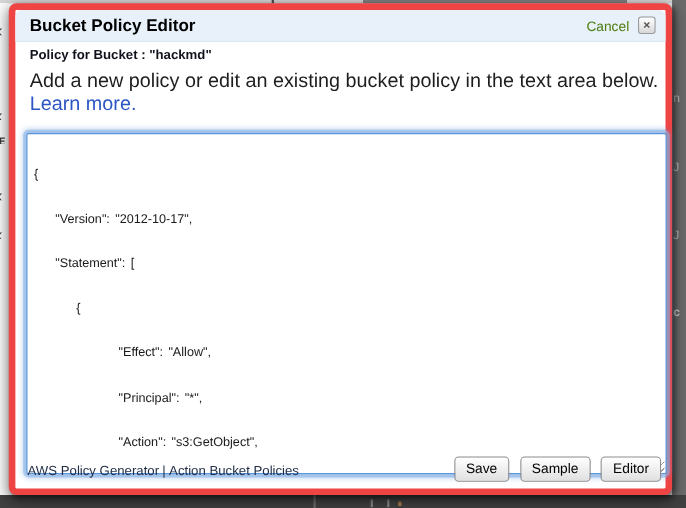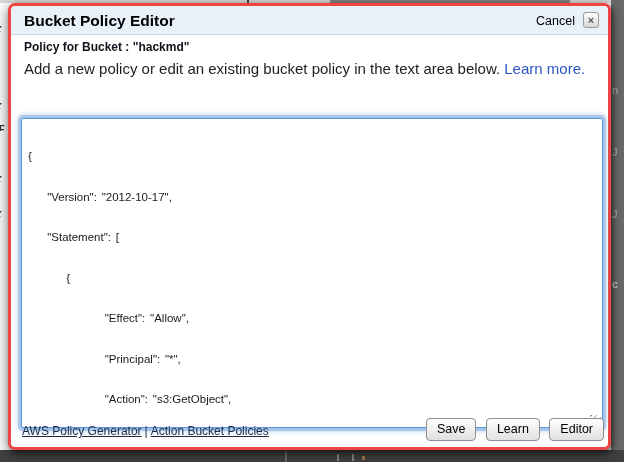--- a/index.html
+++ b/index.html
@@ -28,49 +28,49 @@
   .bottom-strip .dot { position:absolute; left:362px; top:6px; width:3px; height:4px; background:#a97b50; }
 
   .left-strip { position:absolute; left:0; top:3px; width:8px; height:447px; background:#ffffff; }
   .left-strip .clip { position:absolute; left:0; width:7px; height:12px; overflow:hidden; }
   .left-strip .clip span { display:inline-block; margin-left:-5px; font-size:10px; font-weight:bold; color:#3c3c3c; }
   .lf0 { top:17px; } .lf1 { top:94px; } .lf2 { top:116px; } .lf3 { top:167px; } .lf4 { top:202px; }
 
   
   .dialog {
     position:absolute; left:8px; top:3px; width:603px; height:447px;
-    background:#ffffff; border:3px solid #ef4444; border-radius:7px;
+    background:#ffffff; border:6px solid #ef4444; border-radius:7px;
     box-shadow:0 4px 14px rgba(0,0,0,0.55), 2px 2px 4px rgba(0,0,0,0.35);
   }
   .dialog-header {
     position:relative; height:29px; background:#e8f1fa;
     border-bottom:1px solid #c9d7e4; border-radius:6px 6px 0 0;
   }
   .dialog-title {
     position:absolute; left:13px; top:6px;
     font-size:15.5px; font-weight:bold; color:#000000;
   }
   .cancel-link {
     position:absolute; right:33px; top:8px;
-    font-size:12.5px; color:#000000; text-decoration:none; cursor:pointer;
+    font-size:12.5px; color:#4d7c0f; text-decoration:none; cursor:pointer;
   }
   .close-btn {
     position:absolute; right:9px; top:6px; width:16px; height:16px;
     border:1px solid #9a9a9a; border-radius:3px;
     background:linear-gradient(#fefefe,#d8d8d8);
     font-size:11px; font-weight:bold; color:#555; line-height:14px; text-align:center; cursor:pointer;
   }
 
   .subtitle {
     position:absolute; left:13px; top:34px;
     font-size:12px; font-weight:bold; color:#10131c;
   }
   .instruction {
     position:absolute; left:13px; top:54px;
-    font-size:15px; color:#1e1e1e;
+    font-size:18px; color:#1e1e1e;
   }
   .learn-more { color:#2d56c5; text-decoration:none; cursor:pointer; }
 
   
   .policy-area {
     position:absolute; left:10px; top:112px; width:582px; height:310px;
     background:#ffffff;
     border:1px solid #5b96d9; border-radius:2px;
     box-shadow:0 0 0 3px rgba(140,180,230,0.55), 0 0 6px 2px rgba(90,150,220,0.6);
     padding:4px 6px; overflow:hidden; cursor:text;
@@ -83,21 +83,21 @@
   .resize-handle {
     position:absolute; right:1px; bottom:1px; width:11px; height:11px;
     background:repeating-linear-gradient(-45deg, transparent 0 2px, #9a9a9a 2px 3px, transparent 3px 4px);
     cursor:nwse-resize;
   }
 
   
   .footer-links {
     position:absolute; left:11px; bottom:9px; font-size:12px; color:#1d2b45;
   }
-  .footer-links a { color:#1d2b45; text-decoration:underline; cursor:pointer; }
+  .footer-links a { color:#1d2b45; cursor:pointer; }
   .footer-links .sep { color:#1d2b45; text-decoration:none; padding:0 3px; }
   .btn-row { position:absolute; right:4px; bottom:6px; }
   .btn {
     display:inline-block; height:23px; line-height:21px; padding:0 10px; margin-left:5px;
     border:1px solid #8e8e8e; border-radius:4px;
     background:linear-gradient(#ffffff,#e0e0e0);
     font-family:"Liberation Sans", sans-serif; font-size:12.5px; color:#000;
     text-align:center; cursor:pointer;margin-top:32px;
   }
 </style>
@@ -157,17 +157,17 @@
       
       
     </div>
     <div class="resize-handle"></div>
   </div>
 
   <div class="footer-links"><a>AWS Policy Generator</a><span class="sep">|</span><a>Action Bucket Policies</a></div>
 
   <div class="btn-row">
     <span class="btn">Save</span>
-    <span class="btn">Learn</span>
+    <span class="btn">Sample</span>
     <span class="btn">Editor</span>
   </div>
 
 </div>
 
 </body></html>

